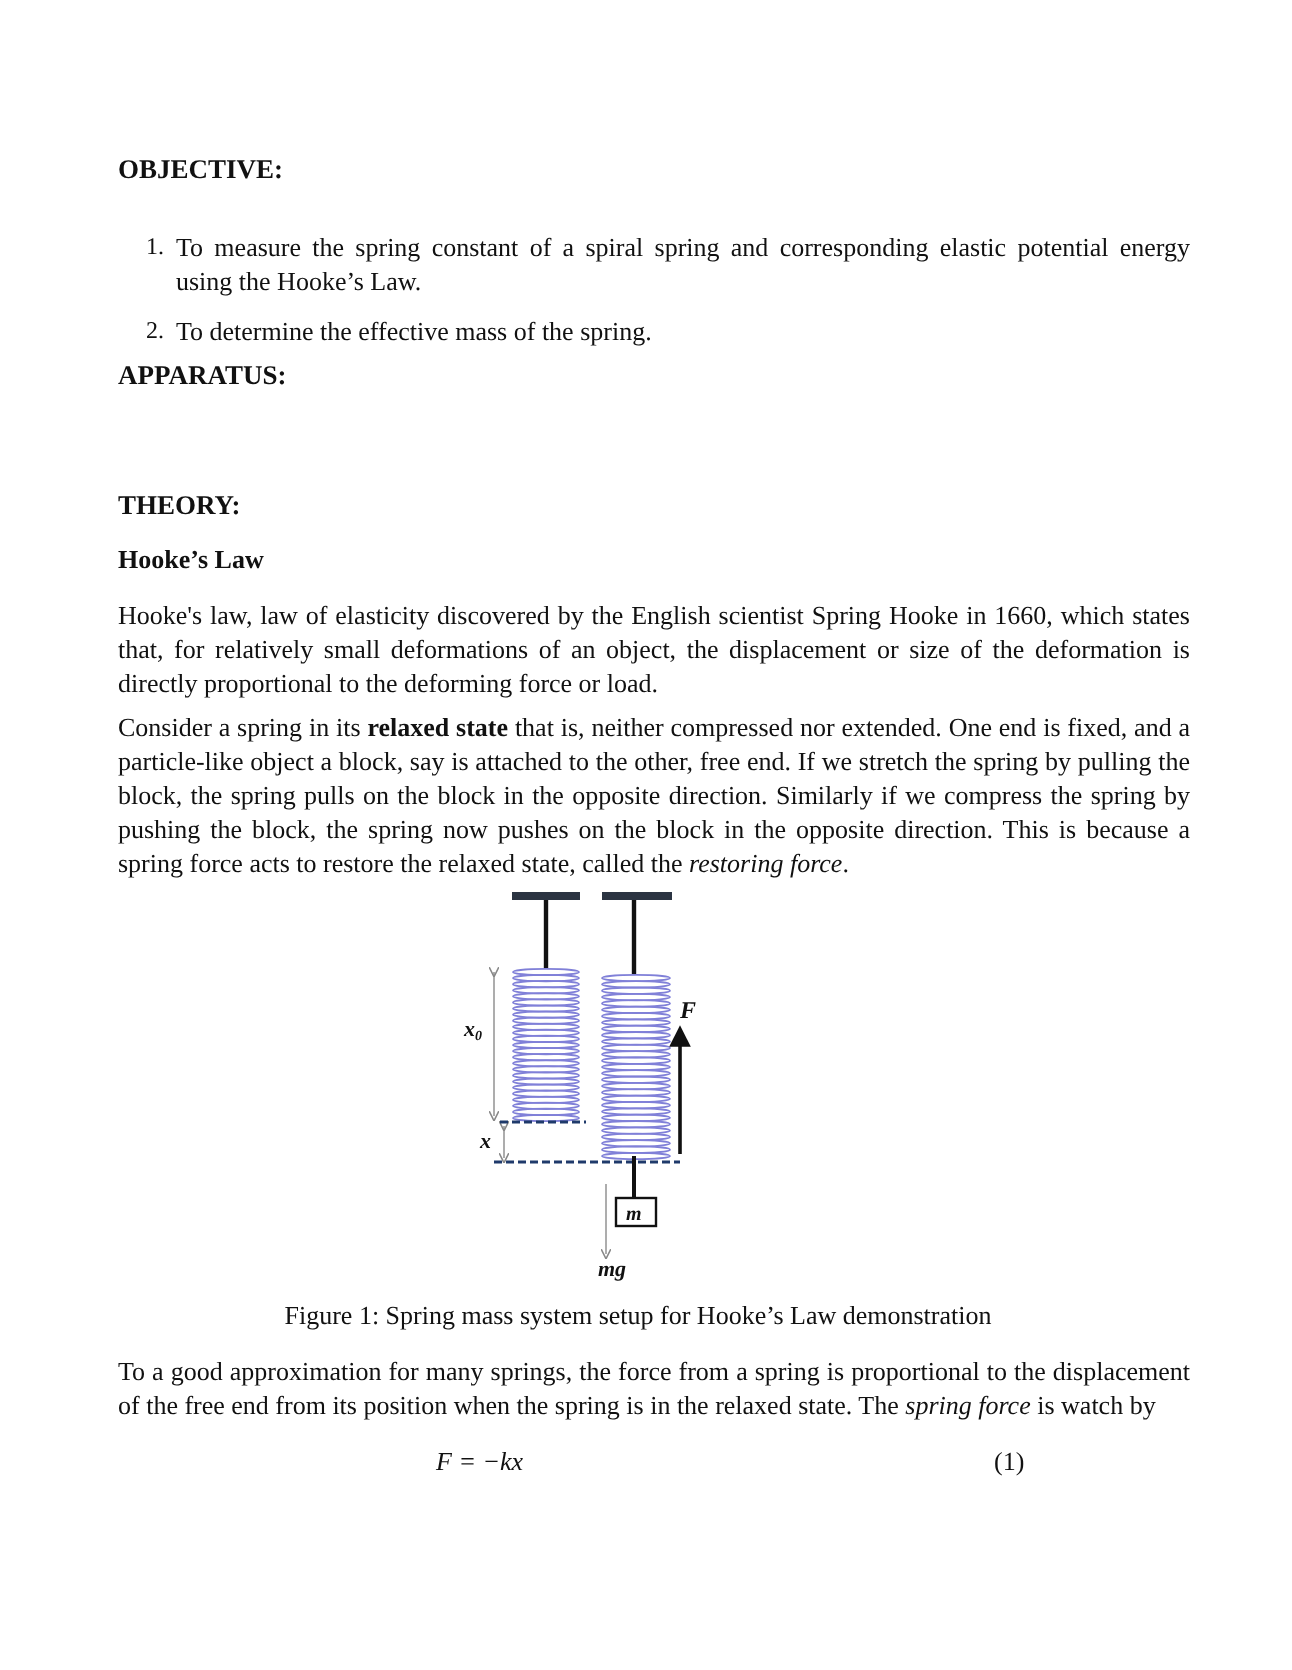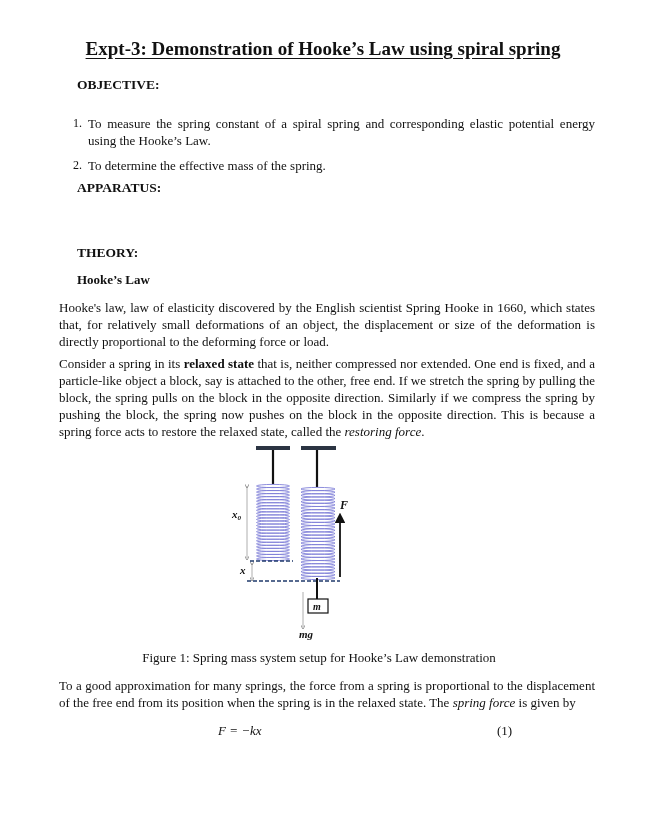--- a/index.html
+++ b/index.html
@@ -1,37 +1,36 @@
 <!DOCTYPE html>
 <html><head>
 <meta charset="utf-8">
 <style>
   html, body { margin:0; padding:0; background:#ffffff; }
   body { width:646px; height:835px; position:relative; overflow:hidden;
          font-family:"Liberation Serif", "DejaVu Serif", serif; color:#111; }
   .page { position:absolute; left:0; top:0; width:646px; height:835px; }
   .title { position:absolute; left:0; width:646px; top:38px; text-align:center;
            font-weight:bold; font-size:19px; text-decoration:underline; text-underline-offset:3px; }
-  .h { position:absolute; left:77px; font-weight:bold; font-size:13.5px; }
+  .h { position:absolute; left:59px; font-weight:bold; font-size:13.5px; }
   .p { position:absolute; left:59px; width:536px; font-size:13px; line-height:17px; text-align:justify; }
   .li { position:absolute; left:73px; width:522px; font-size:13px; line-height:17px; text-align:justify; }
   .li .num { position:absolute; left:0; font-size:12px; }
   .li .txt { display:block; margin-left:15px; }
   .caption { position:absolute; left:0; width:638px; top:650px; text-align:center; font-size:13px; }
   .eq { position:absolute; top:723px; font-size:13px; }
   .fig { position:absolute; left:220px; top:436px; }
   b { font-weight:bold; }
   i { }
 </style>
 </head>
 <body>
 
 <div class="page">
 
-  <div class="title">Expt-3: Demonstration of Hooke’s Law using spiral spring</div>
 
   <div class="h" style="top:77px">OBJECTIVE:</div>
 
   <div class="li" style="top:115px">
     <span class="num">1.</span>
     <span class="txt">To measure the spring constant of a spiral spring and corresponding elastic potential energy using the Hooke’s Law.</span>
   </div>
   <div class="li" style="top:157px">
     <span class="num">2.</span>
     <span class="txt">To determine the effective mass of the spring.</span>
@@ -146,19 +145,19 @@
       <text x="12" y="82" font-family="Liberation Serif, serif" font-style="italic" font-weight="bold" font-size="11" fill="#111"><tspan>x</tspan><tspan font-size="7" dy="2">0</tspan></text>
       <text x="20" y="138" font-family="Liberation Serif, serif" font-style="italic" font-weight="bold" font-size="11" fill="#111">x</text>
       <text x="120" y="73" font-family="Liberation Serif, serif" font-style="italic" font-weight="bold" font-size="12" fill="#111">F</text>
       <text x="93" y="174" font-family="Liberation Serif, serif" font-style="italic" font-weight="bold" font-size="10" fill="#111">m</text>
       <text x="79" y="202" font-family="Liberation Serif, serif" font-style="italic" font-weight="bold" font-size="11" fill="#111">mg</text>
     </svg>
   </div>
 
   <div class="caption">Figure 1: Spring mass system setup for Hooke’s Law demonstration</div>
 
-  <div class="p" style="top:677px"><span>To a good approximation for many springs, the force from a spring is proportional to the displacement of the free end from its position when the spring is in the relaxed state. The </span><i>spring force</i><span> is given by</span></div>
+  <div class="p" style="top:677px"><span>To a good approximation for many springs, the force from a spring is proportional to the displacement of the free end from its position when the spring is in the relaxed state. The </span><i>spring force</i><span> is watch by</span></div>
 
   <div class="eq" style="left:218px; font-style:italic">F = −kx</div>
   <div class="eq" style="left:497px">(1)</div>
 
 
 </div>
 
 </body></html>

